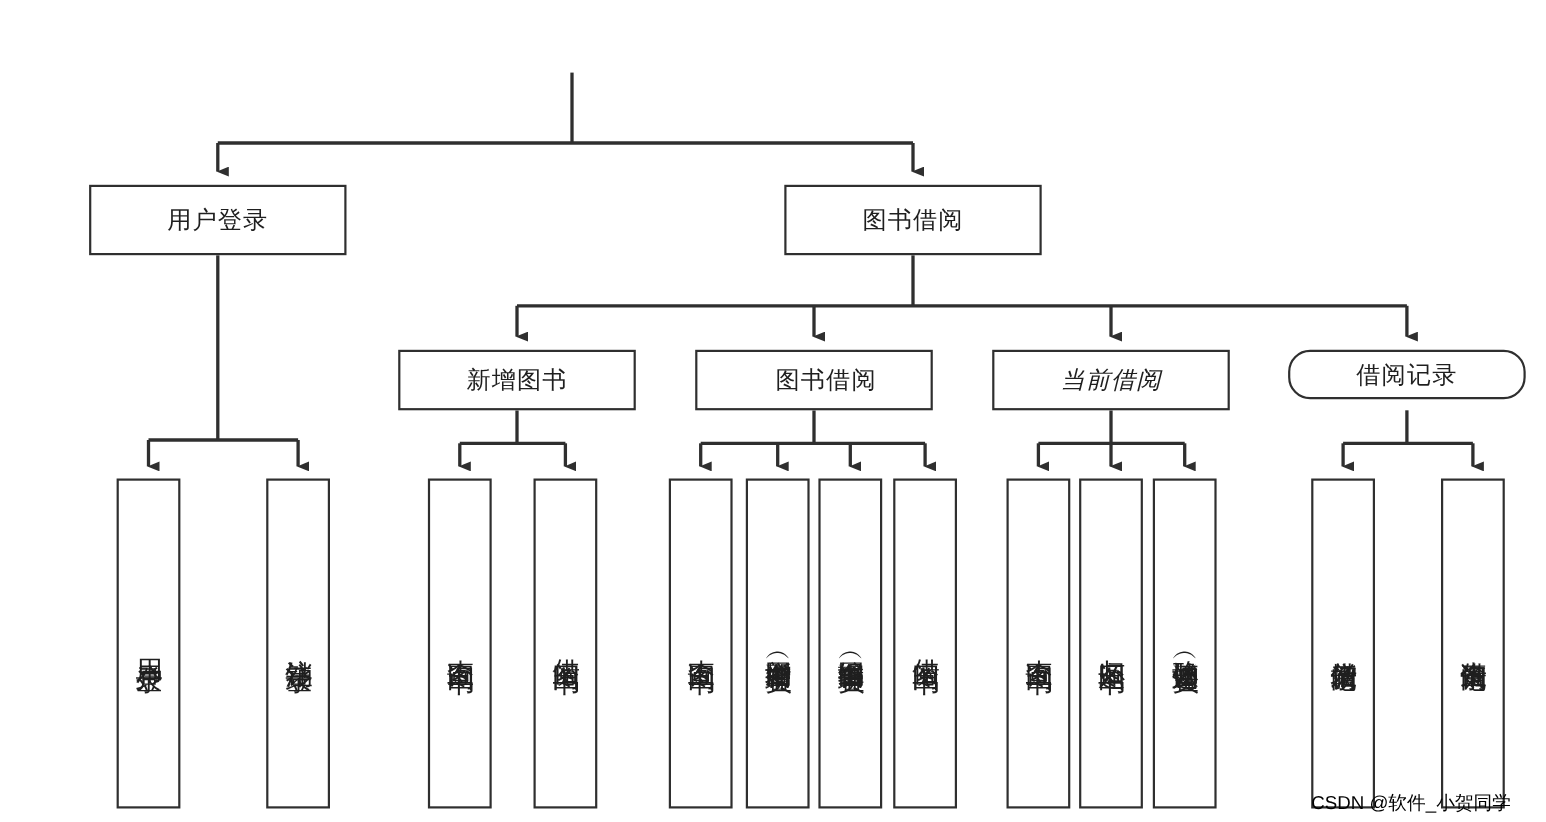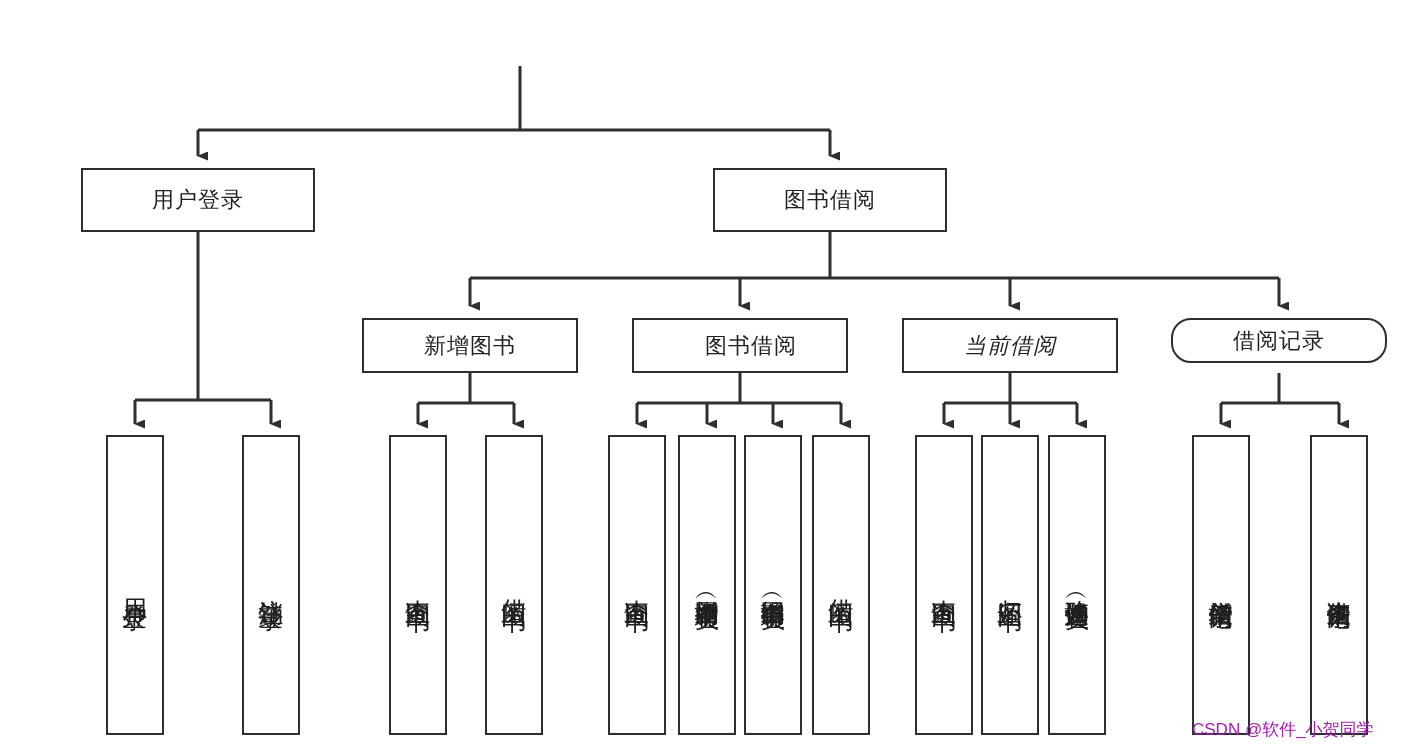--- a/index.html
+++ b/index.html
@@ -69,21 +69,21 @@
     white-space: nowrap;
     max-height: 100%;
   }
   .node.leaf.tall .node-label {
     font-size: 24px;
     letter-spacing: 1px;
   }
   .watermark {
     position: absolute;
     font-size: 17px;
-    color: #a21caf;
+    color: #000000;
     white-space: nowrap;
     z-index: 5;
     font-family: "Liberation Sans", "DejaVu Sans", sans-serif;
   }
 </style>
 </head>
 <body>
 
 <div id="diagram-canvas">
 

